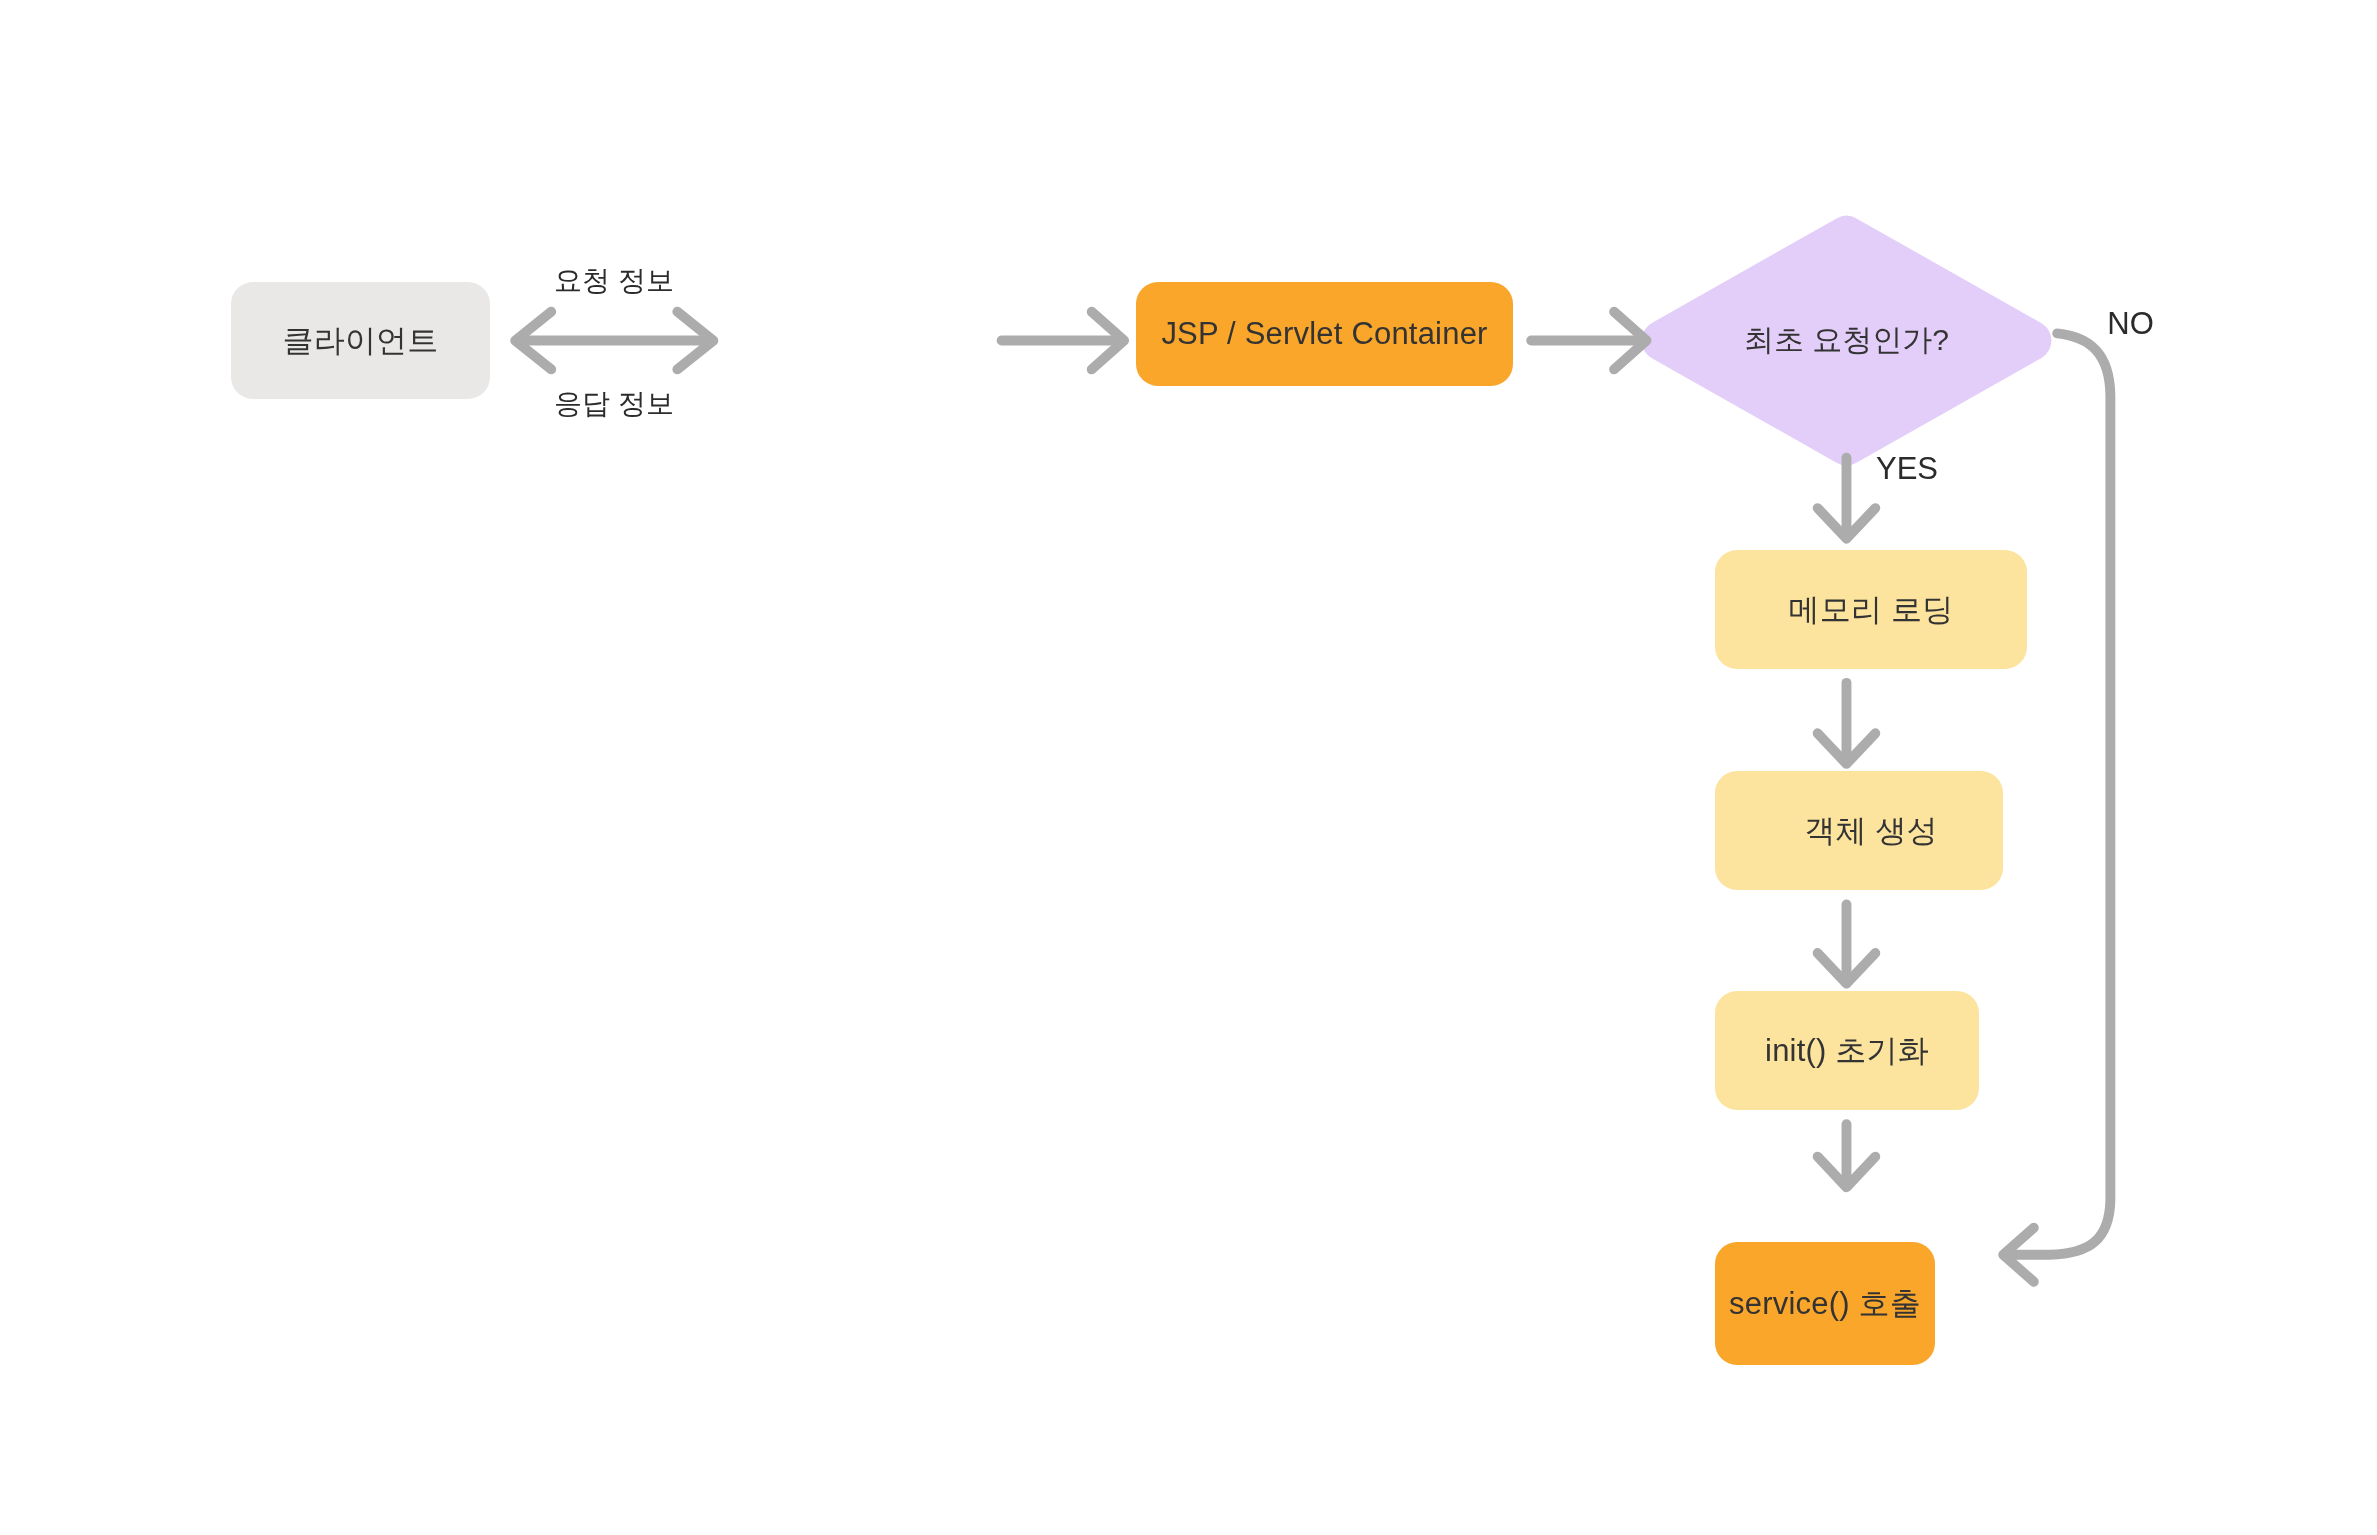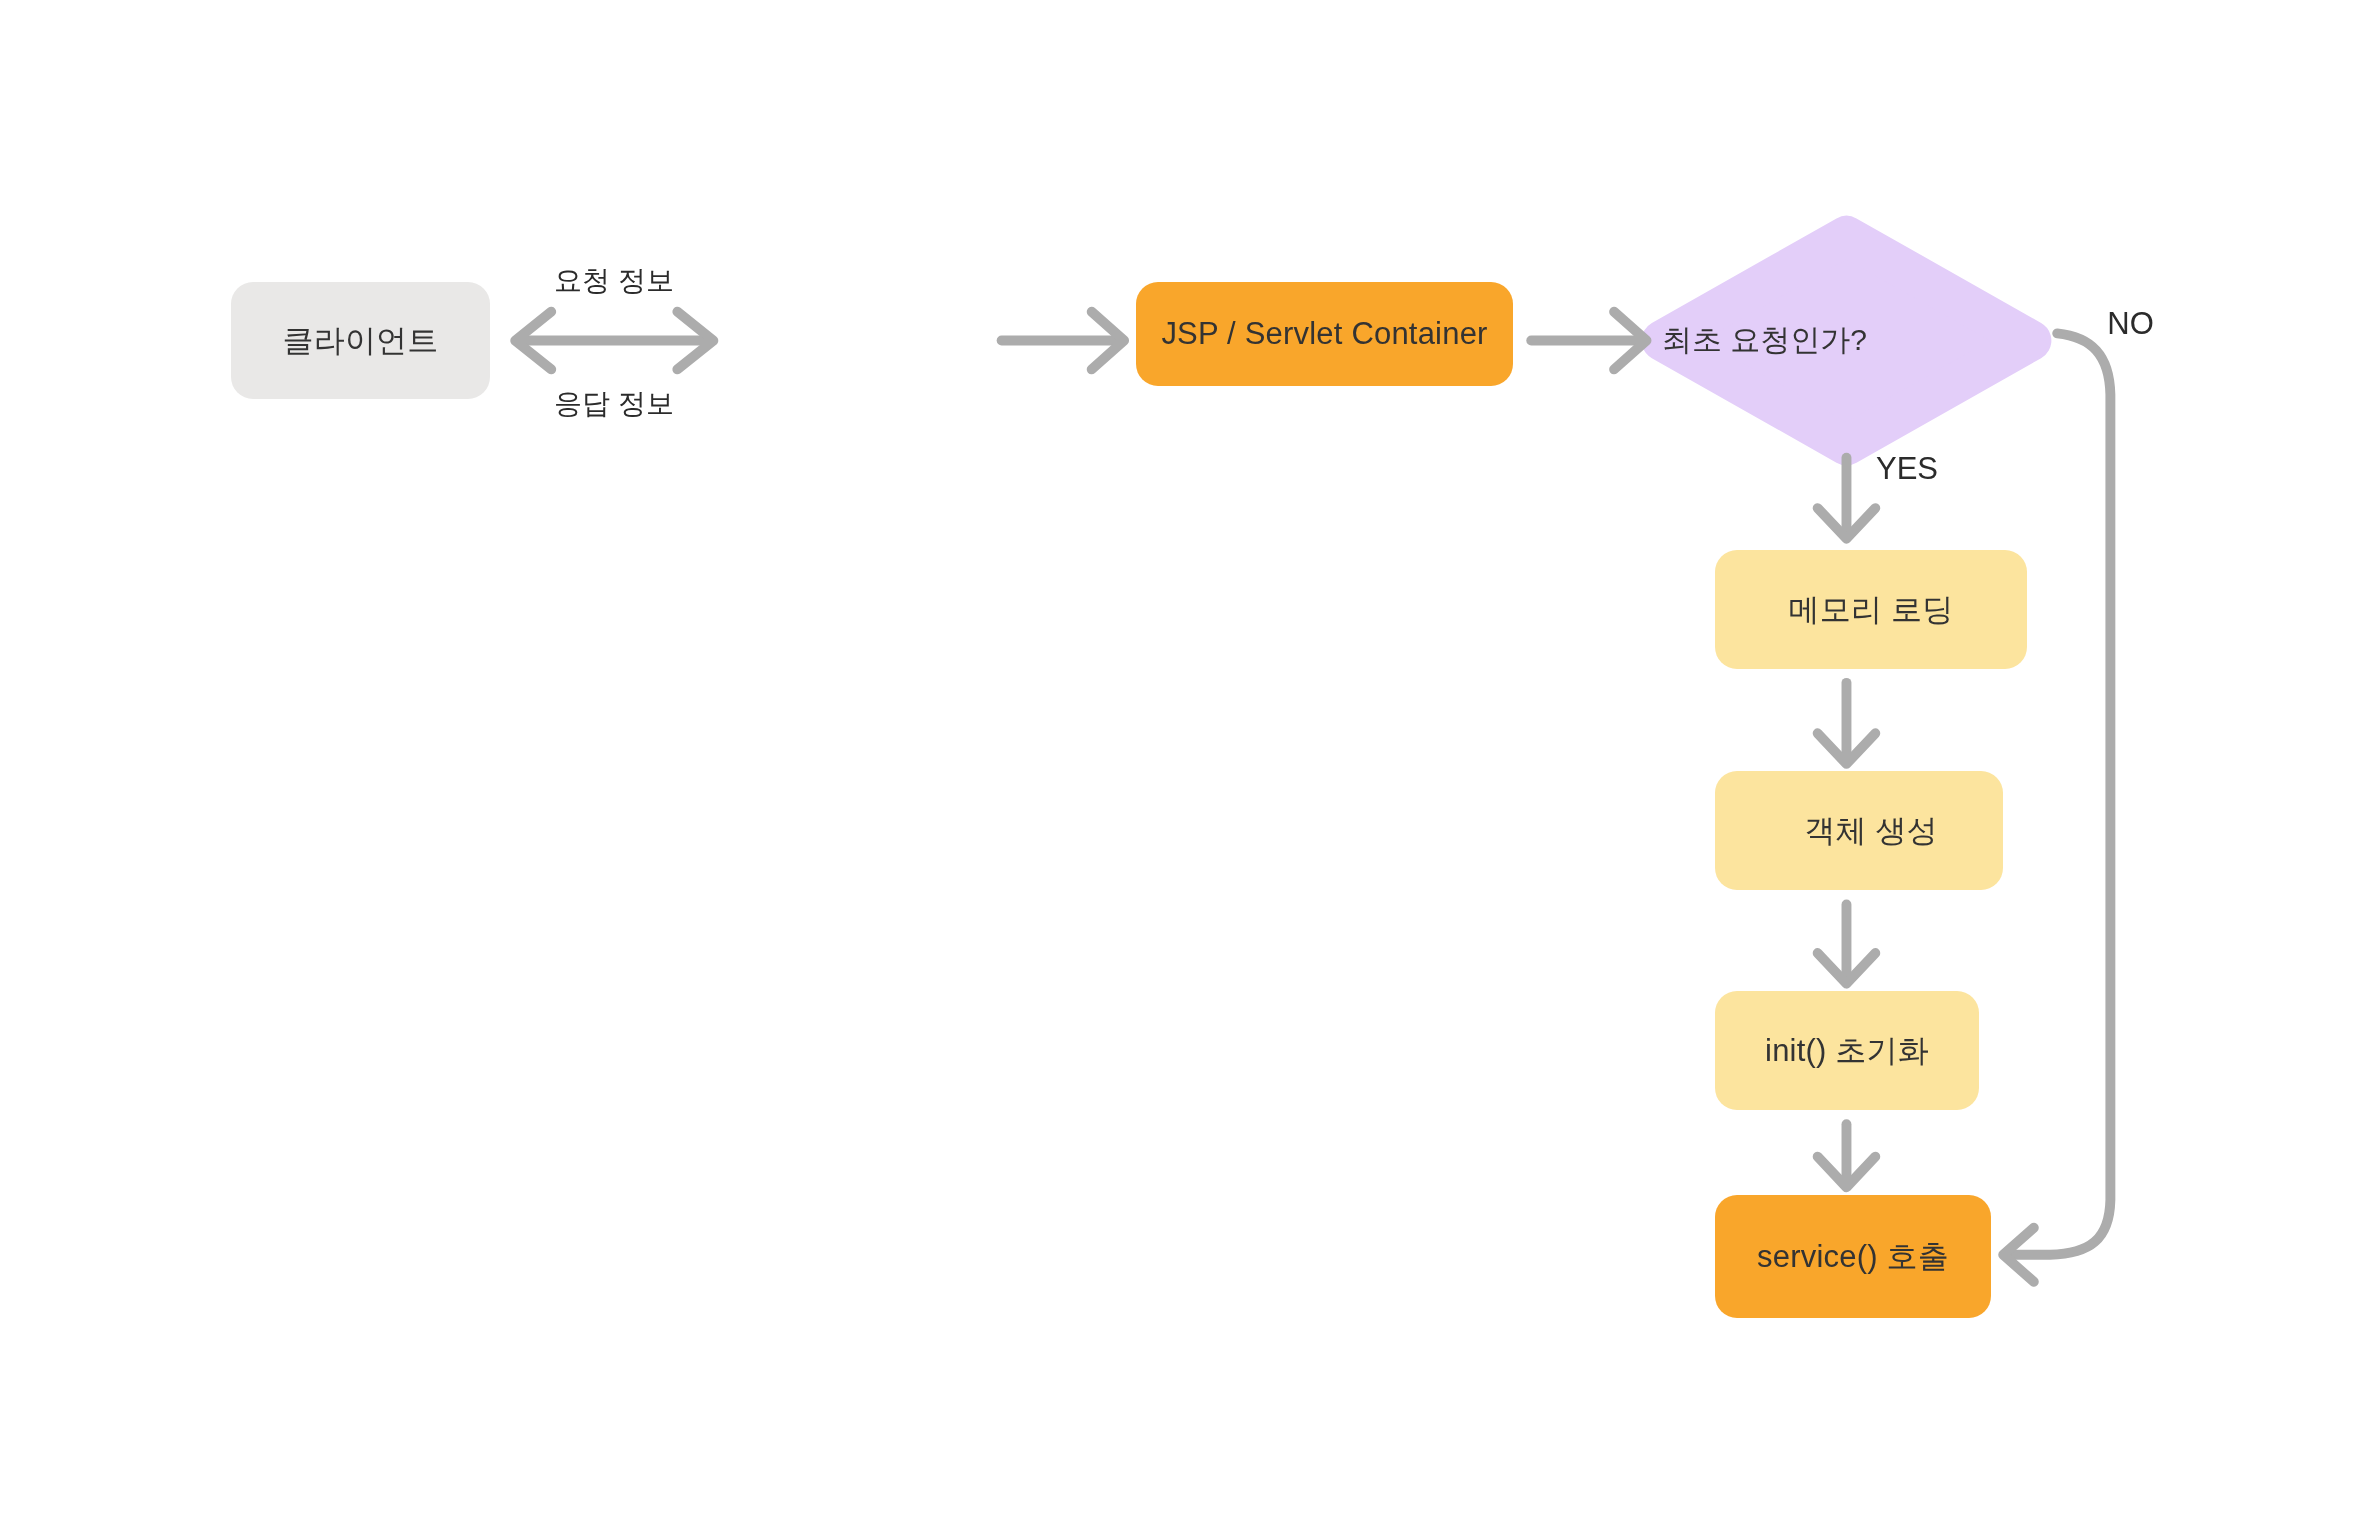--- a/index.html
+++ b/index.html
@@ -19,24 +19,24 @@
     font-size:31px;font-weight:500;color:var(--text);
     letter-spacing:0.2px;
     text-align:center;
   }
   .node-client{left:231px;top:282px;width:259px;height:117px;background:var(--node-gray);}
   .node-webserver{left:725px;top:282px;width:259px;height:117px;background:var(--node-blue);}
   .node-jsp{left:1136px;top:282px;width:377px;height:104px;background:var(--node-orange);}
   .node-memory{left:1715px;top:550px;width:312px;height:119px;background:var(--node-yellow);}
   .node-object{left:1715px;top:771px;width:264px;height:119px;background:var(--node-yellow);padding-left:24px;}
   .node-init{left:1715px;top:991px;width:264px;height:119px;background:var(--node-yellow);}
-  .node-service{left:1715px;top:1195px;width:276px;height:123px;background:var(--node-orange);}
+  .node-service{left:1715px;top:1242px;width:220px;height:123px;background:var(--node-orange);}
   .diamond-label{
     position:absolute;left:1662px;top:282px;width:369px;height:117px;
-    display:flex;align-items:center;justify-content:flex-start;
+    display:flex;align-items:center;justify-content:center;
     font-size:30px;font-weight:500;color:var(--text);
   }
   .edge-label{
     position:absolute;
     font-size:28px;font-weight:400;color:#2b2b2b;
     display:flex;align-items:center;justify-content:center;
   }
   .lbl-request{left:515px;top:263px;width:198px;height:36px;}
   .lbl-response{left:515px;top:386px;width:198px;height:36px;}
   .lbl-yes{left:1876px;top:450px;width:108px;height:38px;justify-content:flex-start;font-size:31px;}

